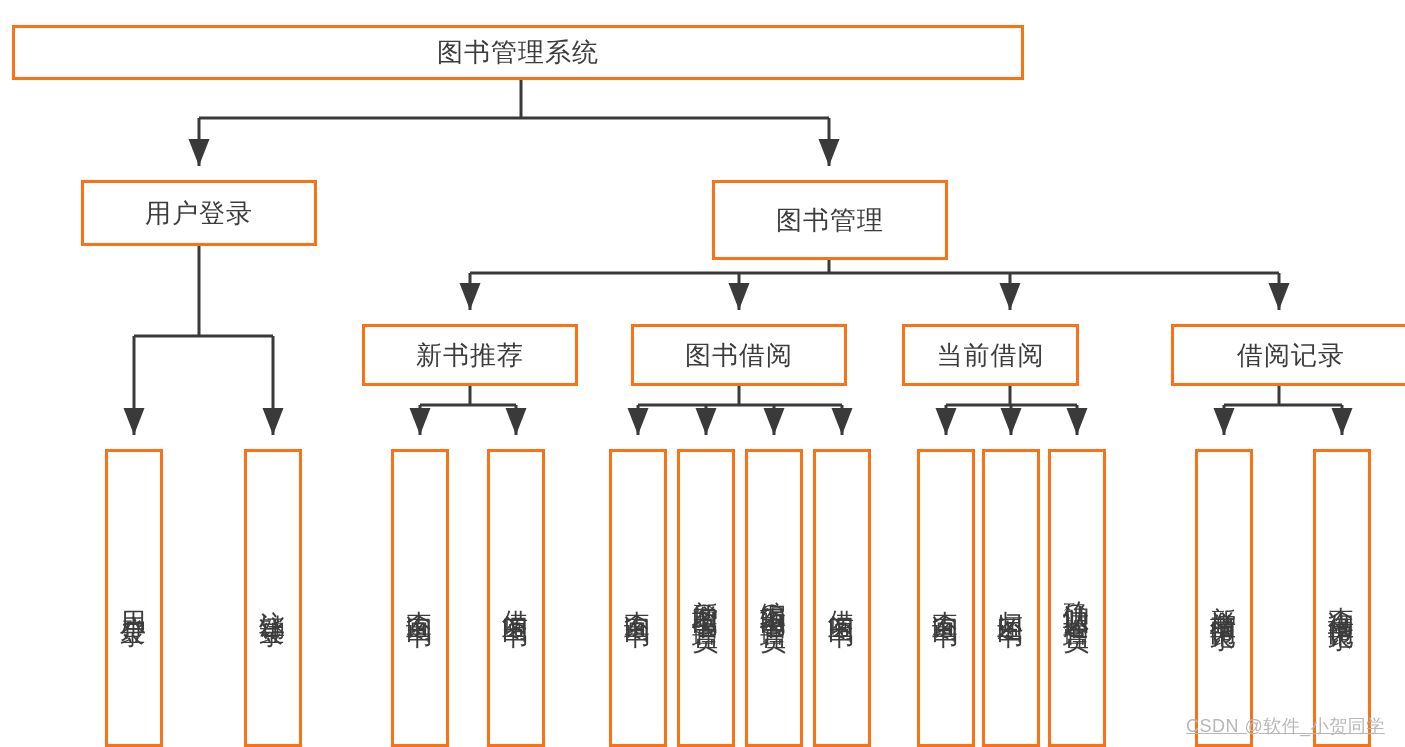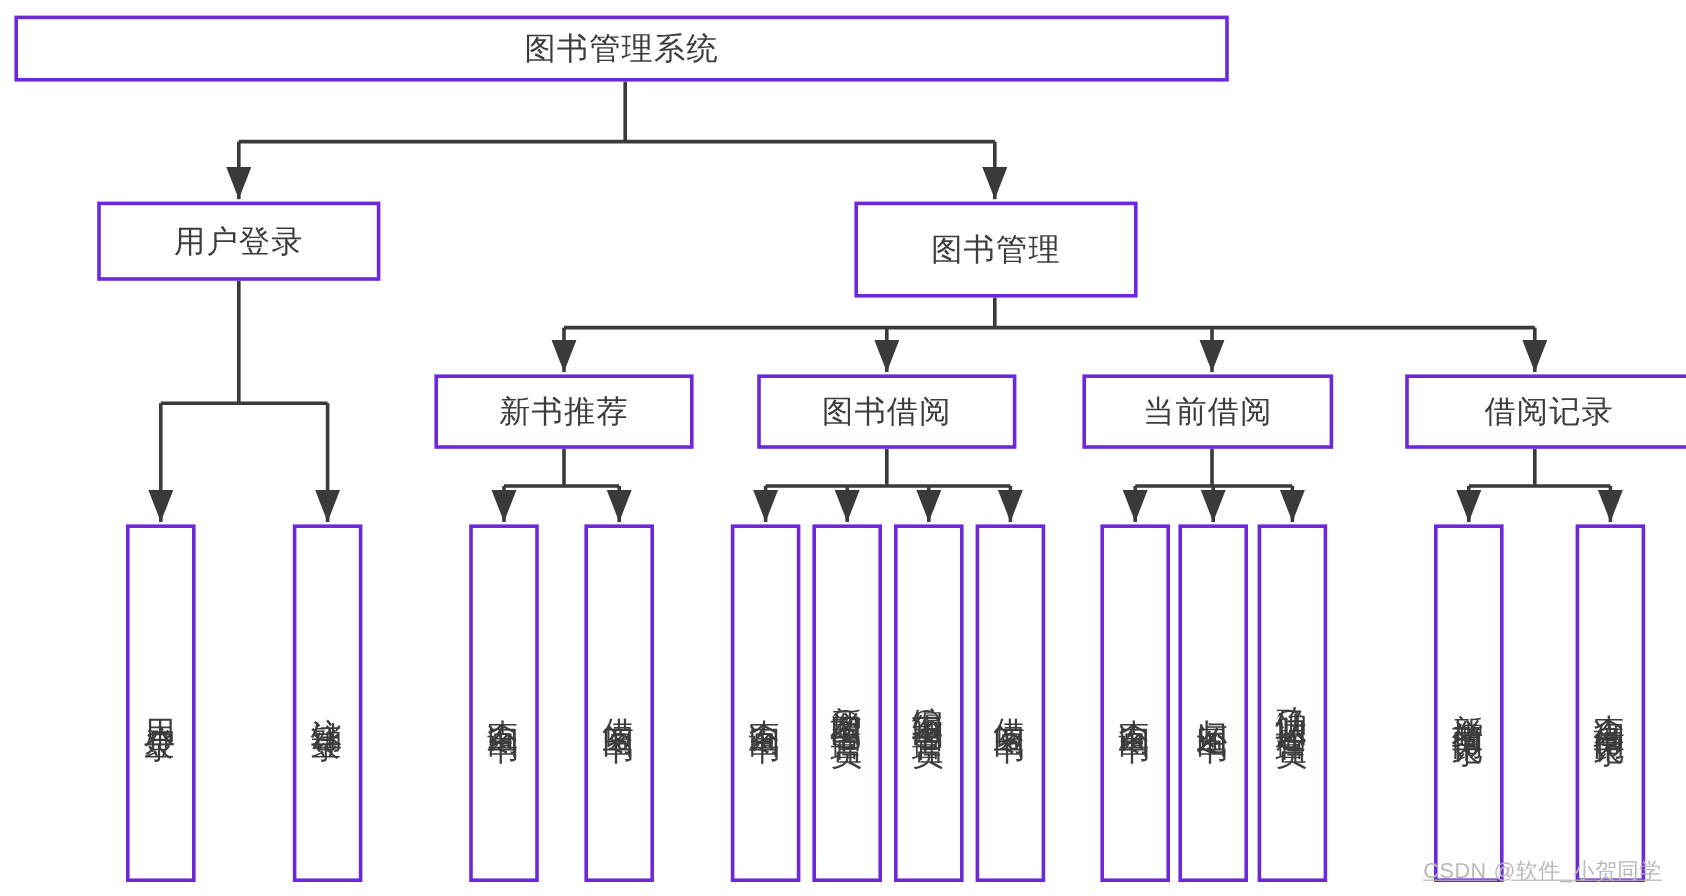--- a/index.html
+++ b/index.html
@@ -7,29 +7,30 @@
     position:relative;
     width:1405px; height:747px;
     background:#ffffff;
     font-family:"Liberation Sans", sans-serif;
     overflow:hidden;
   }
   .connectors { position:absolute; left:0; top:0; width:1405px; height:747px; }
   .node {
     position:absolute;
     box-sizing:border-box;
-    border:3px solid #6d28d9;
+    border:3px solid #f97316;
     background:#ffffff;
     display:flex;
     align-items:center;
     justify-content:center;
     color:#3c3c3c;
     font-size:26px;
     letter-spacing:1px;
     white-space:nowrap;
+    margin-top:12px;
   }
   .vnode span {
     writing-mode:vertical-rl;
     text-orientation:mixed;
     letter-spacing:4px;
     white-space:nowrap;
   }
   .watermark {
     position:absolute;
     left:1186px; top:714px;
@@ -110,21 +111,21 @@
   <div class="node" style="left:712px; top:168px; width:236px; height:80px;">
     <span>图书管理</span>
   </div>
 
   <div class="node" style="left:631px; top:312px; width:216px; height:62px;">
     <span>图书借阅</span>
   </div>
   <div class="node" style="left:362px; top:312px; width:216px; height:62px;">
     <span>新书推荐</span>
   </div>
-  <div class="node" style="left:902px; top:312px; width:209px; height:62px;">
+  <div class="node" style="left:902px; top:312px; width:177px; height:62px;">
     <span>当前借阅</span>
   </div>
   <div class="node" style="left:1171px; top:312px; width:240px; height:62px;">
     <span>借阅记录</span>
   </div>
 
   <div class="node vnode" style="left:105px; top:437px; width:58px; height:298px;">
     <span>用户登录</span>
   </div>
   <div class="node vnode" style="left:244px; top:437px; width:58px; height:298px;">

